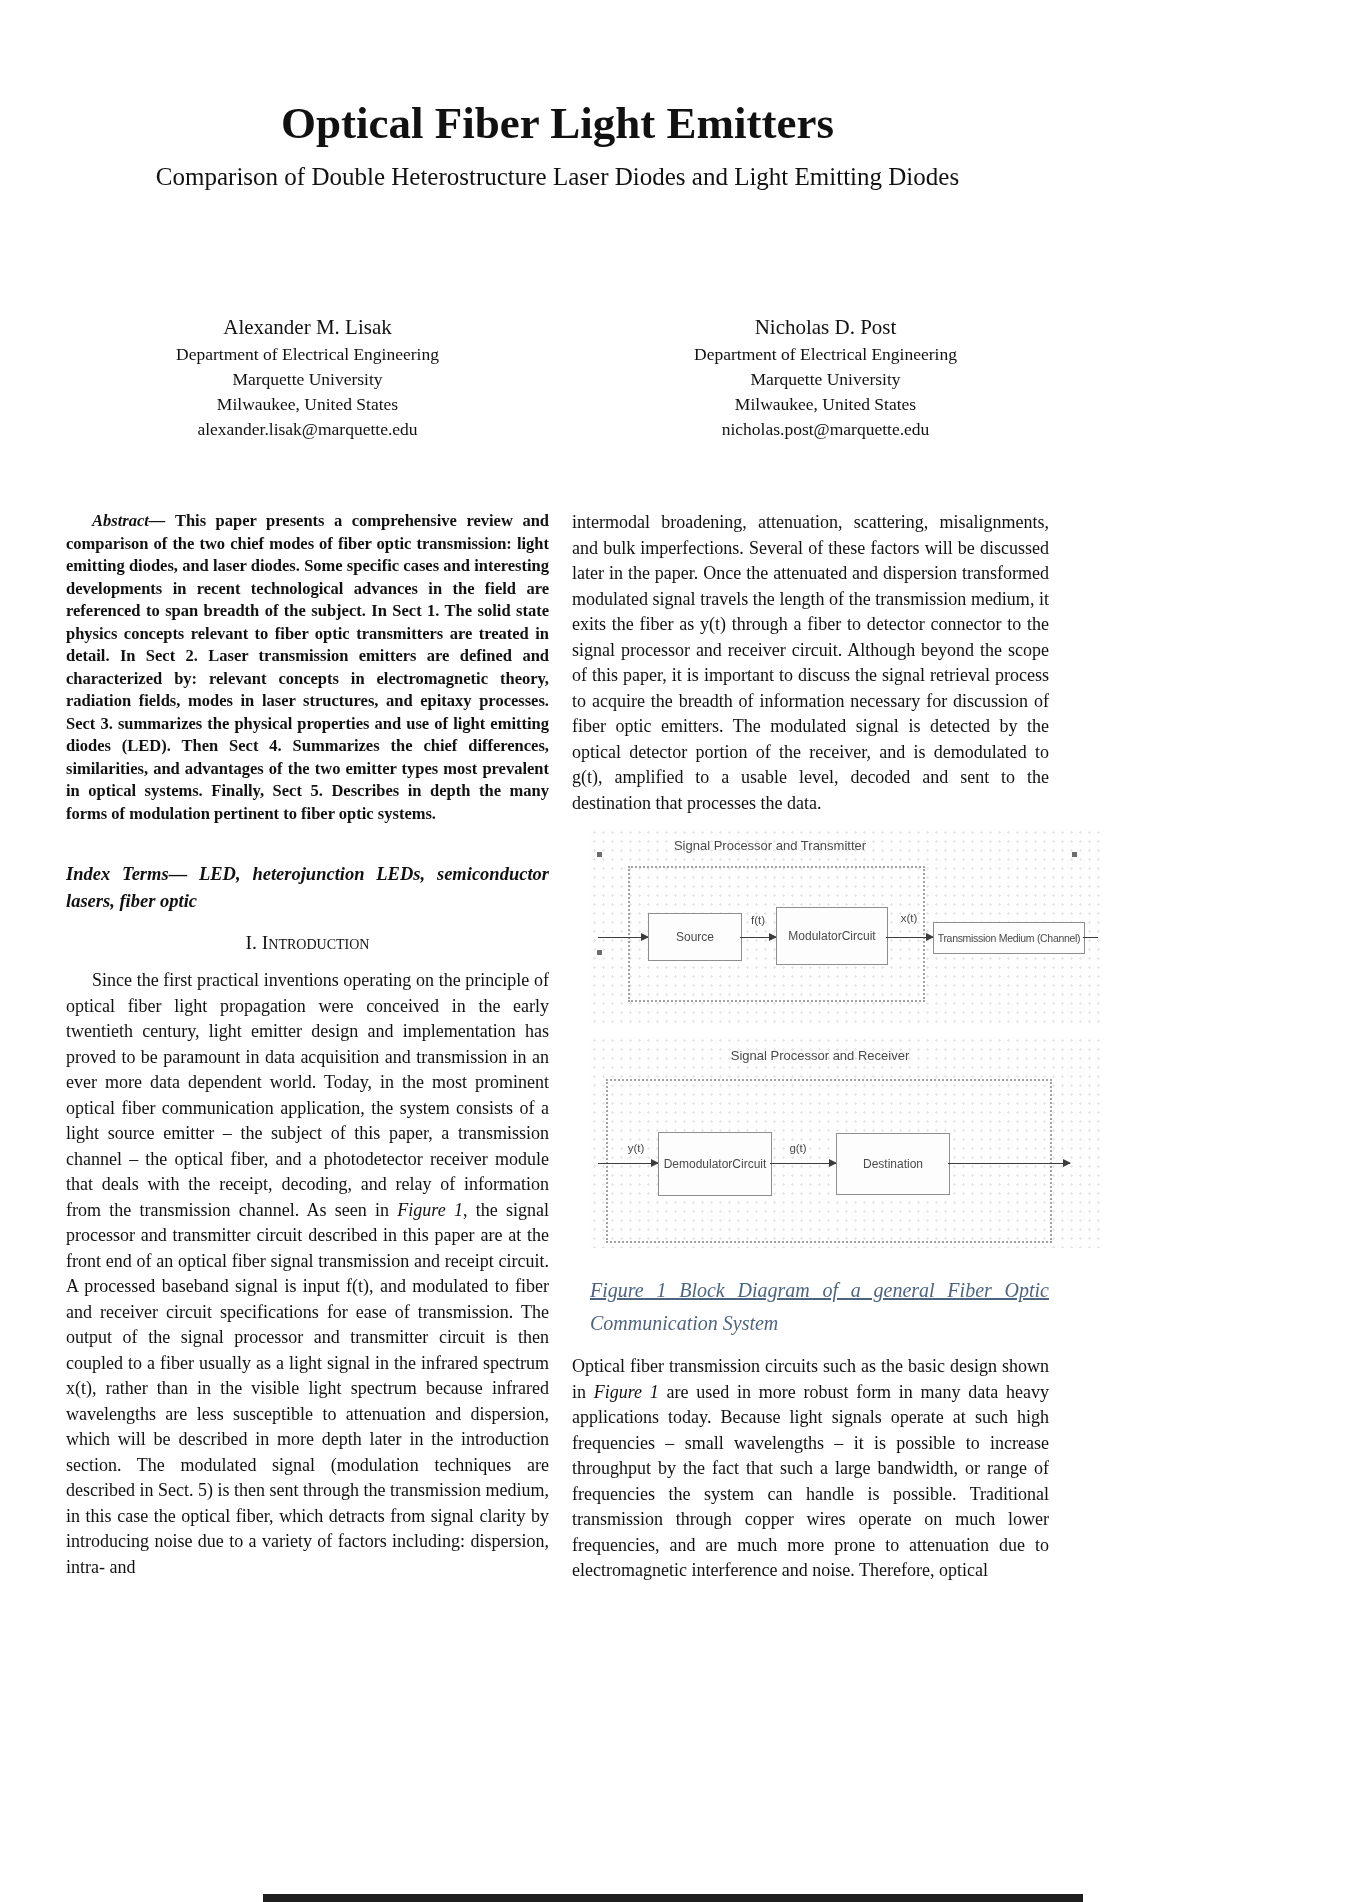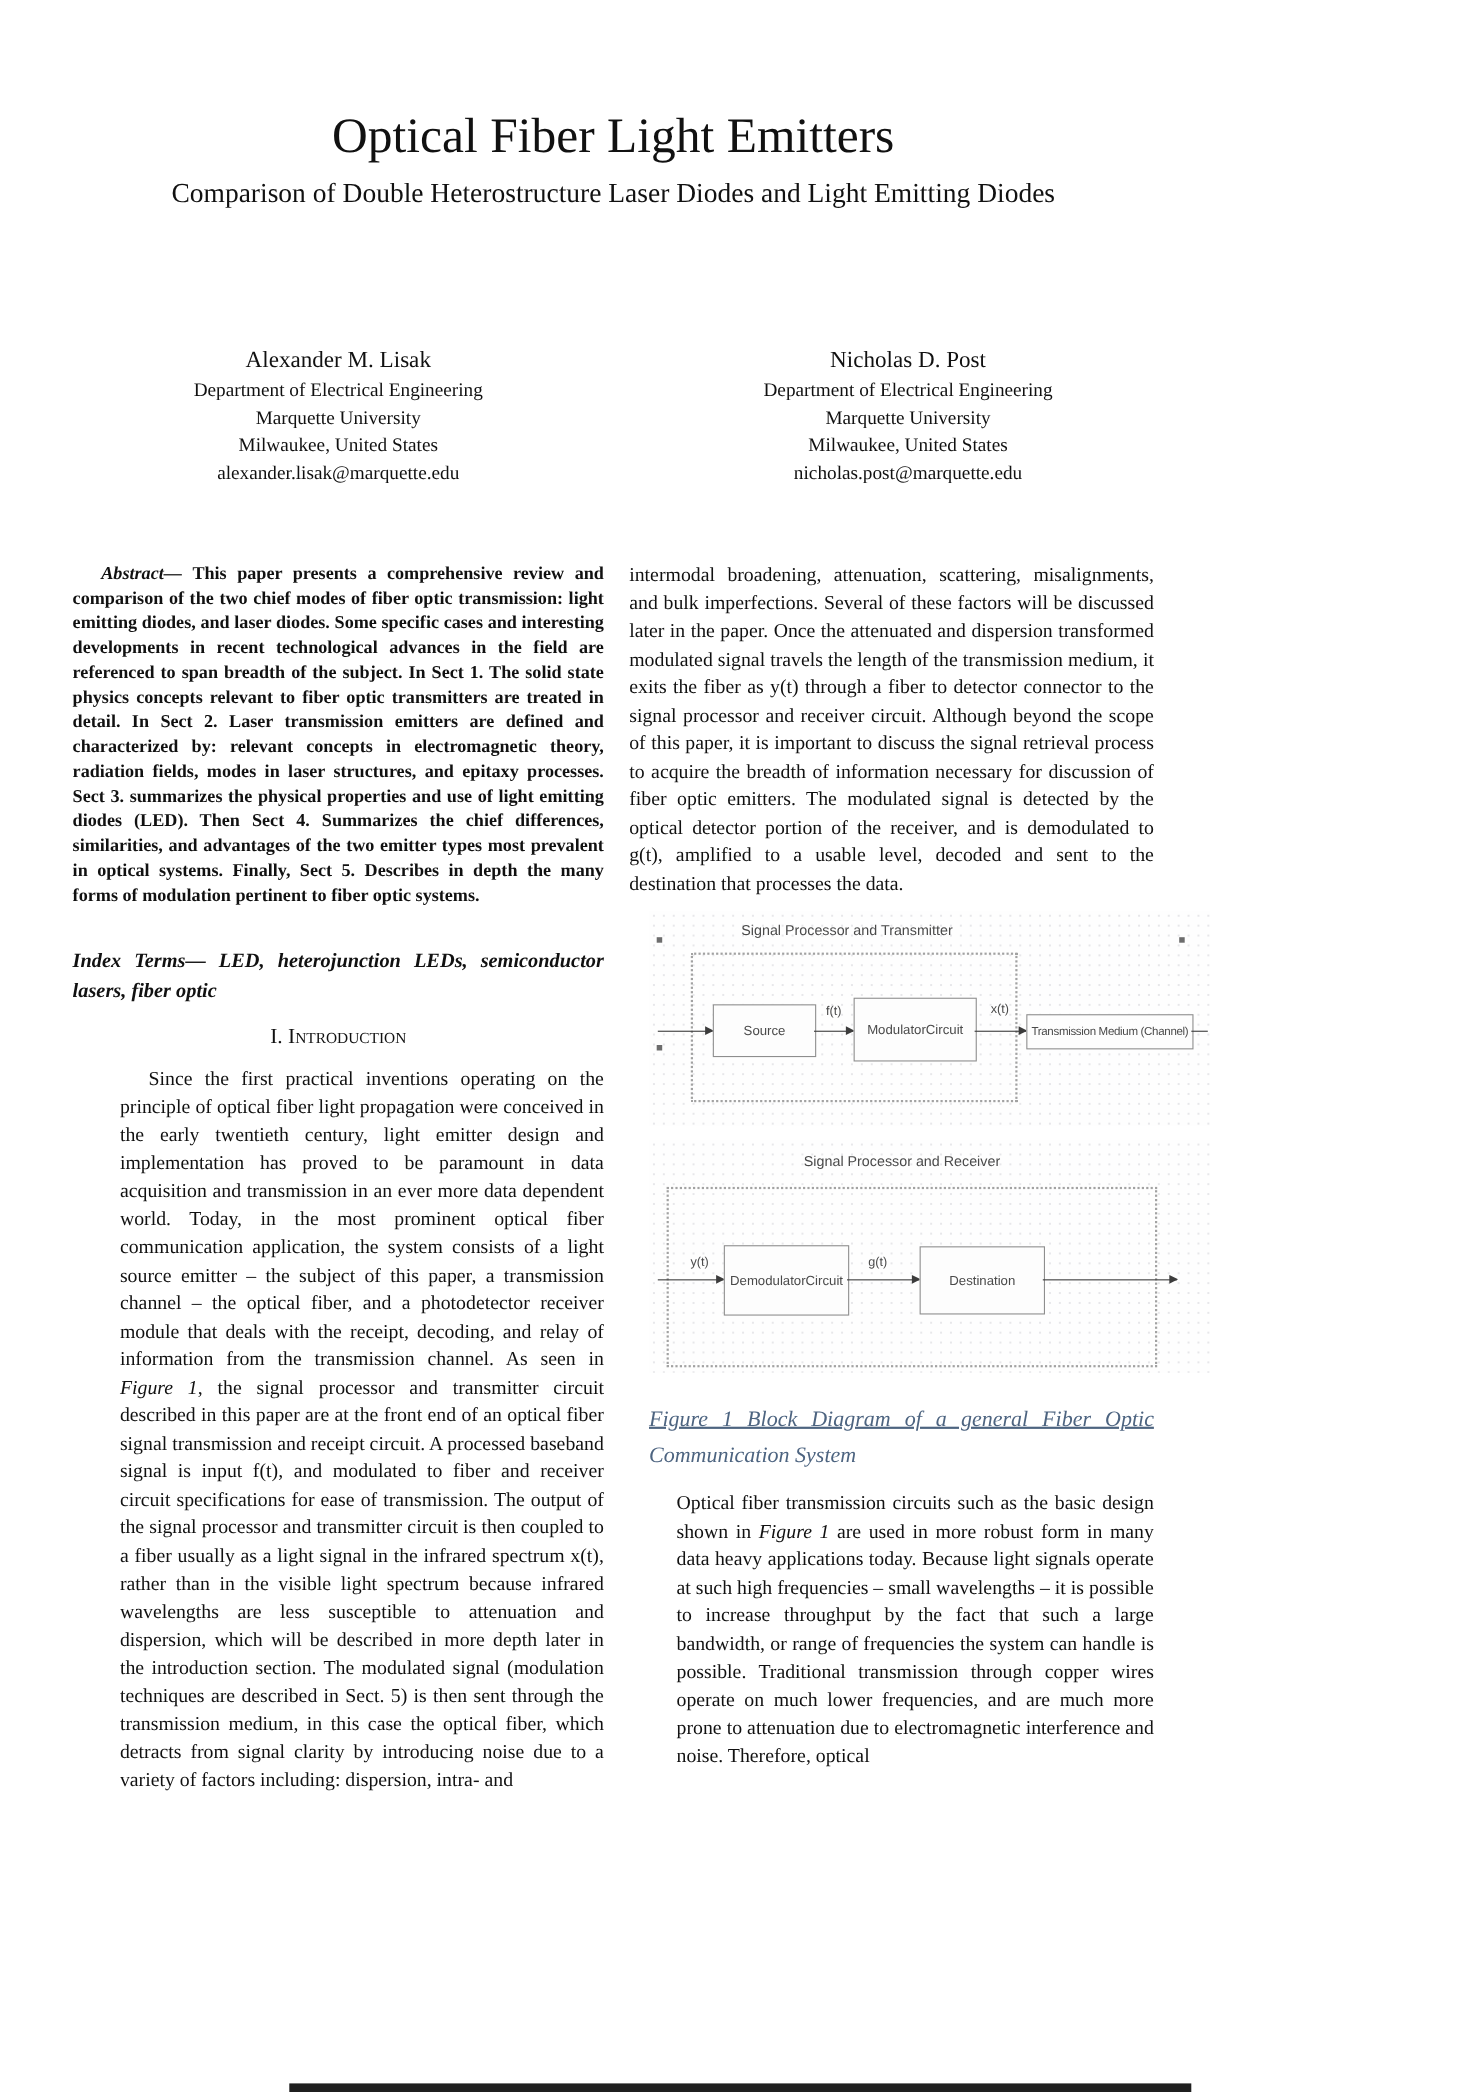--- a/index.html
+++ b/index.html
@@ -1,21 +1,21 @@
 <!DOCTYPE html>
 <html><head>
 <meta charset="utf-8">
 <style>
   html,body{margin:0;padding:0;background:#ffffff;}
   .page{position:relative;width:1345px;height:1902px;background:#ffffff;overflow:hidden;
         font-family:"Liberation Serif", serif;color:#111;}
 
   
   .head-block{position:absolute;left:66px;top:98px;width:983px;text-align:center;}
-  .paper-title{font-size:45px;font-weight:400;line-height:1.15;margin:0;}
+  .paper-title{font-size:45px;font-weight:700;line-height:1.15;margin:0;}
   .paper-subtitle{font-size:25px;font-weight:400;line-height:1.2;margin:12px 0 0 0;}
 
   .authors{position:absolute;left:66px;top:312px;display:flex;gap:38px;}
   .author{text-align:center;}
   .author.a1{width:483px;}
   .author.a2{width:477px;}
   .author-name{font-size:21px;line-height:30px;}
   .author-line{font-size:17.5px;line-height:25px;}
 
   
@@ -24,21 +24,21 @@
   .col-right{left:572px;width:477px;}
 
   .abstract{font-size:16.5px;font-weight:bold;line-height:22.5px;text-align:justify;
             text-indent:26px;margin:0;}
   .index-terms{font-size:18.5px;font-weight:bold;font-style:italic;line-height:26.5px;
                text-align:justify;margin:36px 0 0 0;}
   .sec-heading{font-size:19.5px;font-weight:400;font-variant:small-caps;text-align:center;
                margin:18px 0 0 0;}
   .bodytext{font-size:18px;line-height:25.5px;text-align:justify;margin:0;}
   .bodytext.indent{text-indent:26px;}
-  .bodytext.mt{margin-top:14px;margin-left:43px;}
+  .bodytext.mt{margin-top:14px;}
 
   
   .fig{position:relative;margin:12px 0 0 18px;}
   .fig-diagram{position:relative;width:510px;
                background-image:radial-gradient(circle,#e7e7ea 1px, rgba(0,0,0,0) 1.3px);
                background-size:9px 9px;background-color:#fefefe;
                font-family:"Liberation Sans", sans-serif;}
   .fig-diagram.dA{height:196px;}
   .fig-diagram.dB{height:212px;margin-top:12px;}
   .ftitle{position:absolute;transform:translateX(-50%);font-size:13px;color:#4a4a4a;

